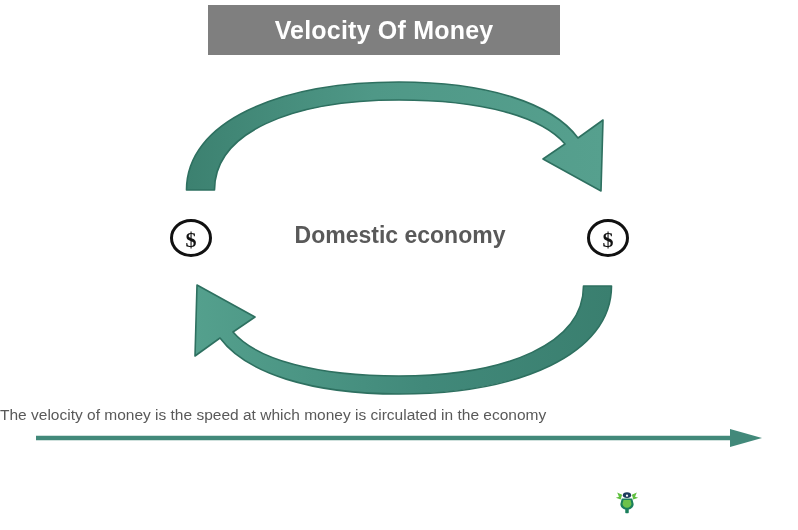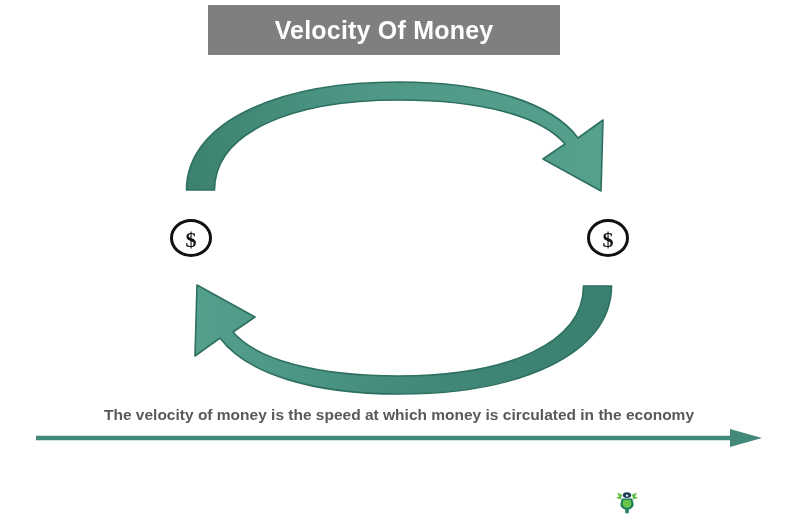--- a/index.html
+++ b/index.html
@@ -69,24 +69,23 @@
   }
   #money-token-left { left: 169px; top: 216px; }
   #money-token-right { left: 586px; top: 216px; }
 
   
   #caption-text {
     position: absolute;
     left: 0;
     top: 406px;
     width: 798px;
-    text-align: center;
     color: #595959;
     font-size: 15.5px;
-    font-weight: bold;
+    font-weight: normal;
     white-space: nowrap;
   }
 
   
   #underline-arrow {
     position: absolute;
     left: 30px;
     top: 428px;
     width: 740px;
     height: 22px;
@@ -160,20 +159,21 @@
                L 195 296
                L 197 225
                L 255 257
                L 233 272
                C 257 300, 317 316, 399 316
                C 508 316, 583.5 283, 583.5 226
                Z" fill="url(#arcGradBottom)" stroke="#2e7060" stroke-width="1.6" stroke-linejoin="round"></path>
     </g>
   </svg>
 
+  <div id="center-label">Domestic economy</div>
 
   <svg class="money-token" id="money-token-left" viewBox="0 0 44 44">
     <ellipse cx="22" cy="22" rx="19.5" ry="17.5" fill="#ffffff" stroke="#111111" stroke-width="3"></ellipse>
     <text x="22" y="30.5" text-anchor="middle" font-family="Liberation Serif, serif" font-size="22" font-weight="bold" fill="#111111">$</text>
   </svg>
 
   <svg class="money-token" id="money-token-right" viewBox="0 0 44 44">
     <ellipse cx="22" cy="22" rx="19.5" ry="17.5" fill="#ffffff" stroke="#111111" stroke-width="3"></ellipse>
     <text x="22" y="30.5" text-anchor="middle" font-family="Liberation Serif, serif" font-size="22" font-weight="bold" fill="#111111">$</text>
   </svg>

